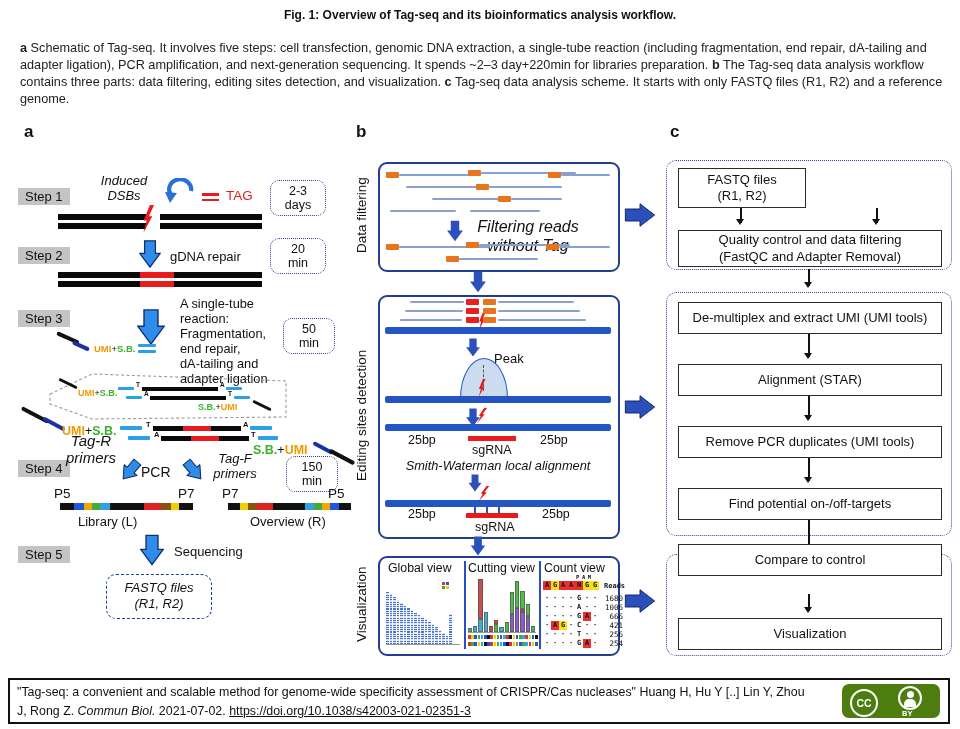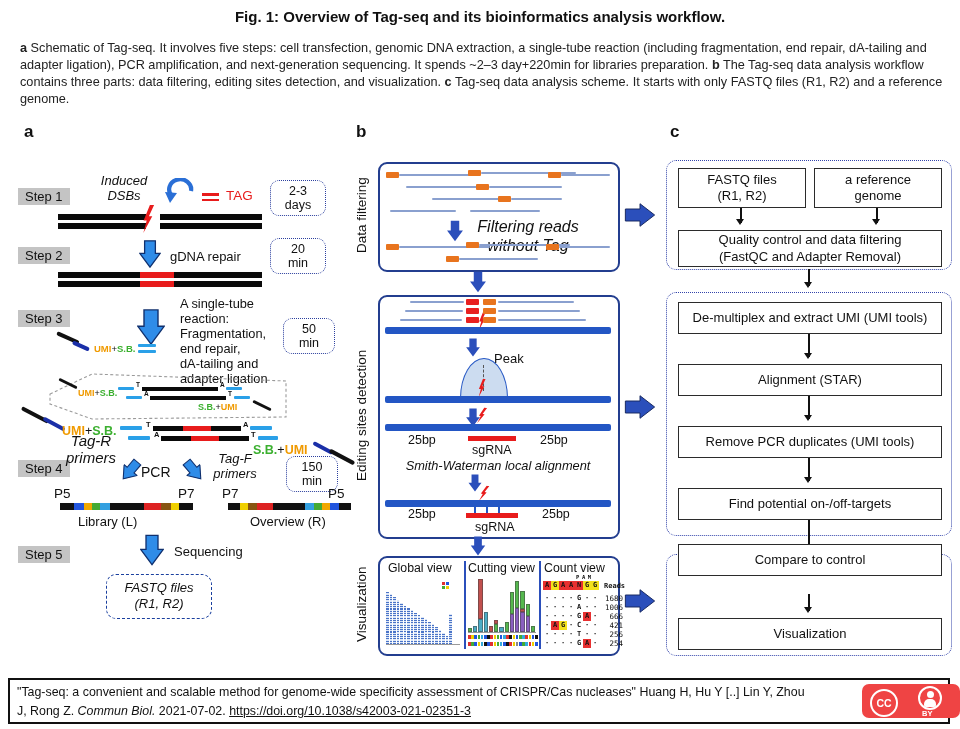--- a/index.html
+++ b/index.html
@@ -1,20 +1,20 @@
 <!DOCTYPE html>
 <html><head>
 <meta charset="utf-8">
 <style>
   html,body{margin:0;padding:0;background:#fff;}
   #page{position:relative;width:960px;height:729px;background:#fff;font-family:"Liberation Sans",sans-serif;color:#111;overflow:hidden;}
   .abs{position:absolute;}
   .pre{white-space:pre-line;}
   .ctr{text-align:center;font-style:italic;}
-  .title{width:100%;text-align:center;font-weight:bold;font-size:15px;}
+  .title{width:100%;text-align:center;font-weight:bold;font-size:12px;}
   .caption{font-size:12.7px;line-height:1.34;color:#222;}
   .plabel{font-weight:bold;font-size:17px;}
   .badge{background:#c4c4c4;font-size:13px;padding:1px 7px;color:#111;}
   .timebox{border:1.6px dotted #2b3f9e;border-radius:9px;text-align:center;font-size:12.5px;line-height:1.12;white-space:pre-line;padding:3px 4px;background:#fff;}
   .bbox{border:2px solid #233e8f;border-radius:9px;background:#fff;position:absolute;}
   .dotbox{border:1.6px dotted #3344aa;border-radius:10px;position:absolute;}
   .cbox{border:1.5px solid #2b2b2b;background:#fff;position:absolute;display:flex;align-items:center;justify-content:center;text-align:center;font-size:13px;line-height:1.25;white-space:pre-line;}
   .vlabel{position:absolute;writing-mode:vertical-rl;transform:rotate(180deg);font-size:13.5px;text-align:center;color:#111;}
   .dna{position:absolute;height:5.5px;background:#0a0a0a;}
   .redseg{position:absolute;height:100%;background:#e81c1c;top:0;}
@@ -43,21 +43,21 @@
   .hl-yellow{background:#f3e11c;}
   .hl-none{background:transparent;}
   .cvcount{margin-left:4px;font-size:7.5px;width:20px;text-align:right;}
   .cvreads{margin-left:3px;font-size:7px;font-weight:bold;}
   .gbar{width:2.5px;margin-right:1px;background-color:#6a8fd8;background-image:repeating-linear-gradient(0deg,#4a74c8 0 1.1px,#dce6f6 1.1px 2.3px);}
   .stack{display:flex;flex-direction:column-reverse;width:4.5px;margin-right:1px;}
   .stackseg{width:100%;border:0.5px solid #44444488;box-sizing:border-box;}
   .sq{width:2.6px;height:4px;margin-right:0.6px;}
   .footer-text{font-size:12.4px;line-height:1.5;color:#111;}
   .doi{text-decoration:underline;color:#111;}
-  .ccbadge{position:absolute;background:#ef4444;border-radius:7px;margin-left:20px;}
+  .ccbadge{position:absolute;background:#4d7c0f;border-radius:7px;}
   .cccirc{position:absolute;width:24px;height:24px;border:2.3px solid #fff;border-radius:50%;color:#fff;font-weight:bold;font-size:10.5px;display:flex;align-items:center;justify-content:center;}
   .person{position:absolute;width:20px;height:20px;border:2.3px solid #fff;border-radius:50%;}
   .person::before{content:"";position:absolute;left:6.5px;top:2.5px;width:7px;height:7px;border-radius:50%;background:#fff;}
   .person::after{content:"";position:absolute;left:4px;top:10.5px;width:12px;height:8px;border-radius:5px 5px 2px 2px;background:#fff;}
   .byt{position:absolute;color:#fff;font-size:7.5px;font-weight:bold;}
   .redeq{position:absolute;width:17px;height:2.6px;background:#e81c1c;}
 </style>
 </head>
 <body>
 
@@ -539,22 +539,20 @@
   </div>
   <svg class="abs" style="left:624px;top:589px;" width="32" height="24">
       <use href="#arr-right" fill="#2b4fbb" stroke="#16275e" stroke-width="0.8"></use>
     </svg>
 
   <div class="abs plabel" style="left:670px;top:122px;">c</div>
 
   <div class="dotbox" style="left:666px;top:160px;width:284px;height:108px;"></div>
   <div class="cbox" style="left:678px;top:168px;width:126px;height:38px;">FASTQ files
 (R1, R2)</div>
-  <div class="cbox" style="left:814px;top:168px;width:126px;height:38px;">a reference
-genome</div>
   <div class="tarrow" style="left:740px;top:208px;height:15px;"></div>
   <div class="tarrow" style="left:876px;top:208px;height:15px;"></div>
   <div class="cbox" style="left:678px;top:230px;width:262px;height:35px;">Quality control and data filtering
 (FastQC and Adapter Removal)</div>
   <div class="tarrow" style="left:808px;top:269px;height:17px;"></div>
 
   <div class="dotbox" style="left:666px;top:292px;width:284px;height:242px;"></div>
   <div class="cbox" style="left:678px;top:302px;width:262px;height:30px;">De-multiplex and extract UMI (UMI tools)</div>
   <div class="tarrow" style="left:808px;top:334px;height:23px;"></div>
   <div class="cbox" style="left:678px;top:364px;width:262px;height:30px;">Alignment (STAR)</div>

